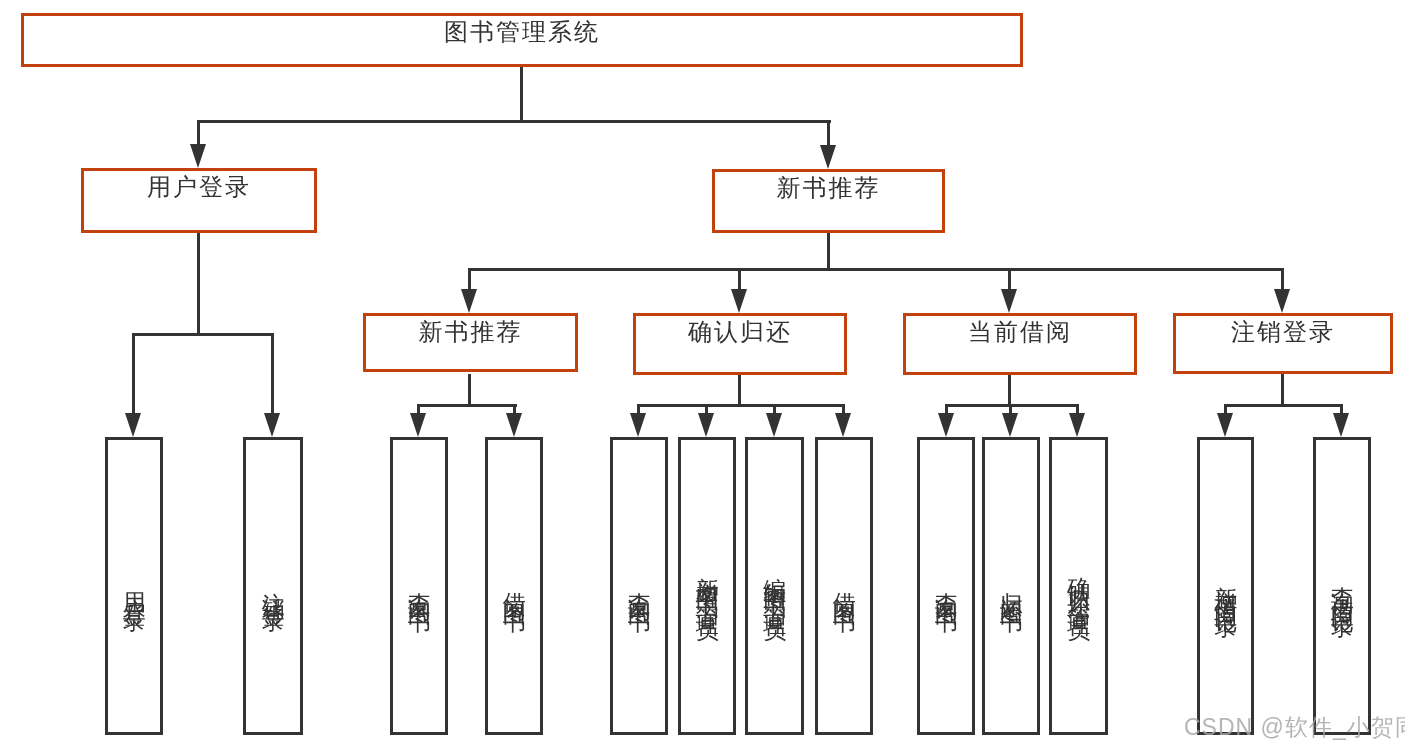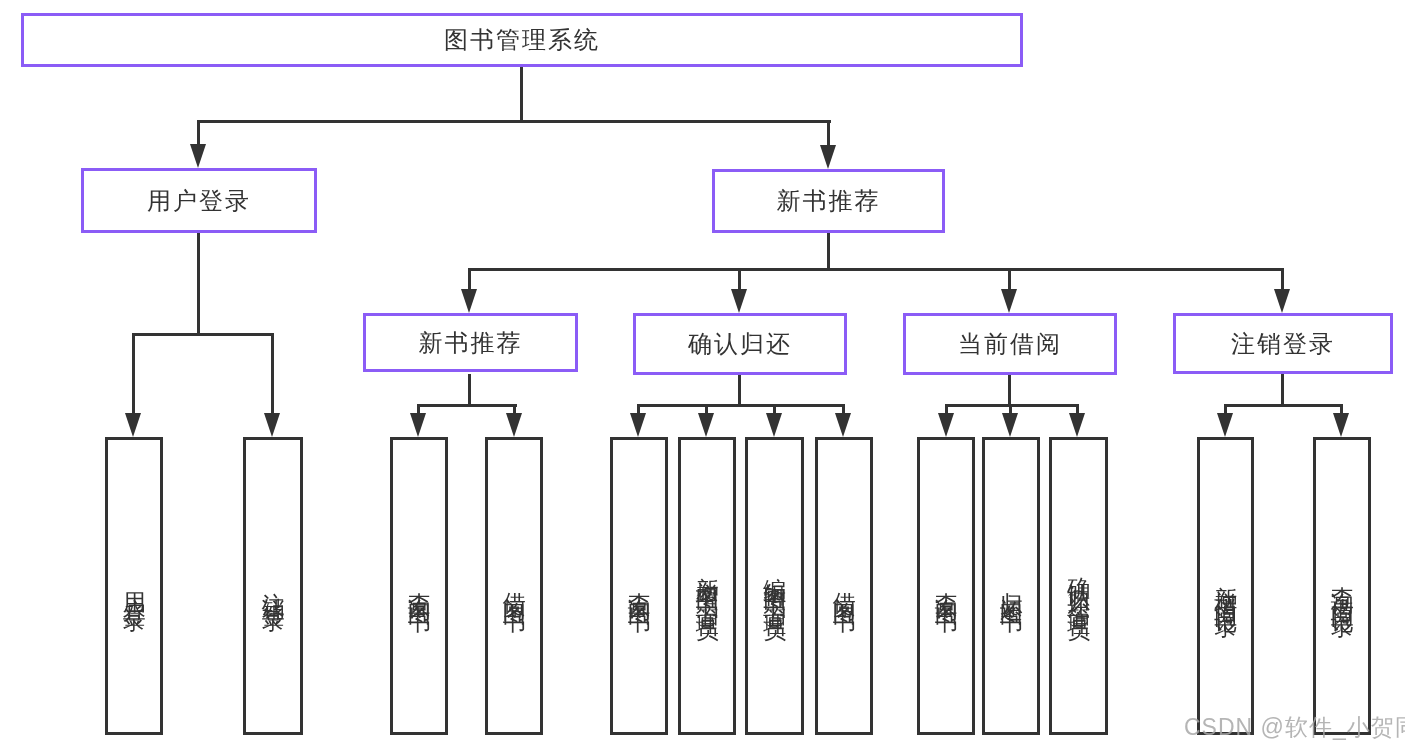--- a/index.html
+++ b/index.html
@@ -4,21 +4,21 @@
 <style>
   html,body{margin:0;padding:0;background:#fff;}
   .stage{
     position:relative;width:1405px;height:747px;background:#ffffff;
     font-family:"Liberation Sans","DejaVu Sans",sans-serif;color:#333333;
     overflow:hidden;
   }
   
   .hbox{
     position:absolute;box-sizing:border-box;background:#ffffff;
-    border:3px solid #8b5cf6;display:flex;align-items:center;justify-content:center;
+    border:3px solid #c2410c;display:flex;align-items:flex-start;justify-content:center;
     font-size:24px;letter-spacing:2px;white-space:nowrap;z-index:2;
   }
   
   .vbox{
     position:absolute;box-sizing:border-box;background:#ffffff;
     border:3px solid #333333;display:flex;align-items:center;justify-content:center;
     z-index:2;top:437px;height:298px;
   }
   .vtext{
     writing-mode:vertical-rl;text-orientation:mixed;
@@ -55,21 +55,21 @@
   </div>
 
   <div class="hbox" style="left:363px;top:313px;width:215px;height:59px;">
     <span>新书推荐</span>
   </div>
 
   <div class="hbox" style="left:633px;top:313px;width:214px;height:62px;">
     <span>确认归还</span>
   </div>
 
-  <div class="hbox" style="left:903px;top:313px;width:214px;height:62px;">
+  <div class="hbox" style="left:903px;top:313px;width:234px;height:62px;">
     <span>当前借阅</span>
   </div>
 
   <div class="hbox" style="left:1173px;top:313px;width:220px;height:61px;">
     <span>注销登录</span>
   </div>
 
   <div class="vbox" style="left:105px;width:58px;">
     <span class="vtext">用户登录</span>
   </div>

